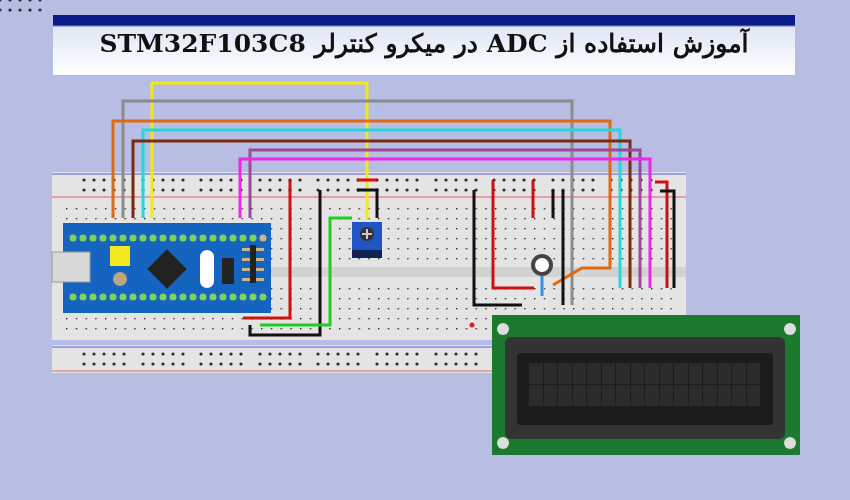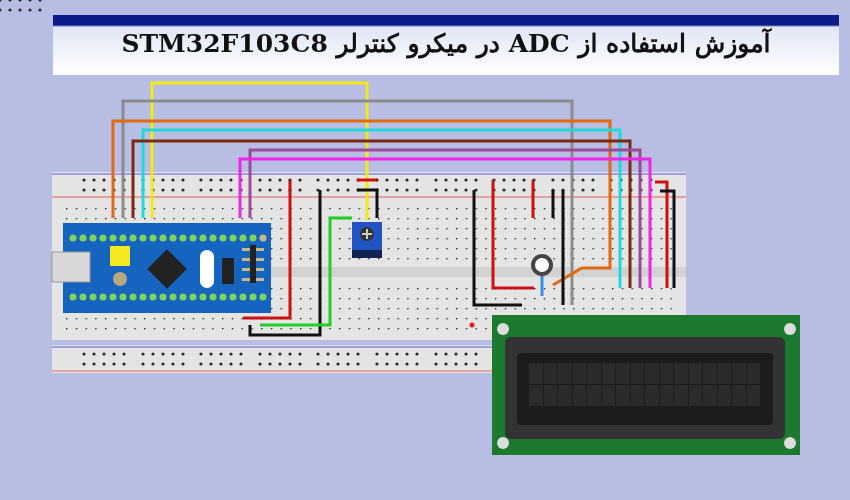--- a/index.html
+++ b/index.html
@@ -1,17 +1,17 @@
 <!DOCTYPE html>
 <html><head>
   <meta charset="utf-8">
   <style>
     html, body { margin:0; padding:0; }
     body { width:850px; height:500px; background:#b7bde3; position:relative; overflow:hidden; font-family:"Liberation Sans", sans-serif; }
-    .title-bar { position:absolute; left:53px; top:15px; width:742px; height:60px; background:linear-gradient(#0d1a8a 0px,#0d1a8a 10px,#dfe6f5 12px,#ffffff 60px);padding-left:44px; }
+    .title-bar { position:absolute; left:53px; top:15px; width:742px; height:60px; background:linear-gradient(#0d1a8a 0px,#0d1a8a 10px,#dfe6f5 12px,#ffffff 60px); }
     .title-text { position:absolute; left:0; right:0; top:14px; text-align:center; font-family:"DejaVu Serif", serif; font-weight:bold; font-size:25px; color:#111; direction:rtl; white-space:nowrap; }
     .bb { position:absolute; background:#e4e4e4; }
     svg { position:absolute; left:0; top:0; }
     .lcd { position:absolute; left:492px; top:315px; width:308px; height:140px; background:#1b7a2e; }
     .lcd-frame { position:absolute; left:13px; top:22px; width:280px; height:102px; background:#333; border-radius:6px; }
     .lcd-screen { position:absolute; left:12px; top:16px; width:256px; height:72px; background:#1c1c1c; border-radius:4px; }
     .lcd-grid { position:absolute; left:12px; top:10px; display:grid; grid-template-columns:repeat(16,13.5px); grid-template-rows:repeat(2,21px); gap:1px; }
     .lcd-grid div { background:#2b2b2b; }
     .screw { position:absolute; width:12px; height:12px; border-radius:50%; background:#ddd; }
   </style>

